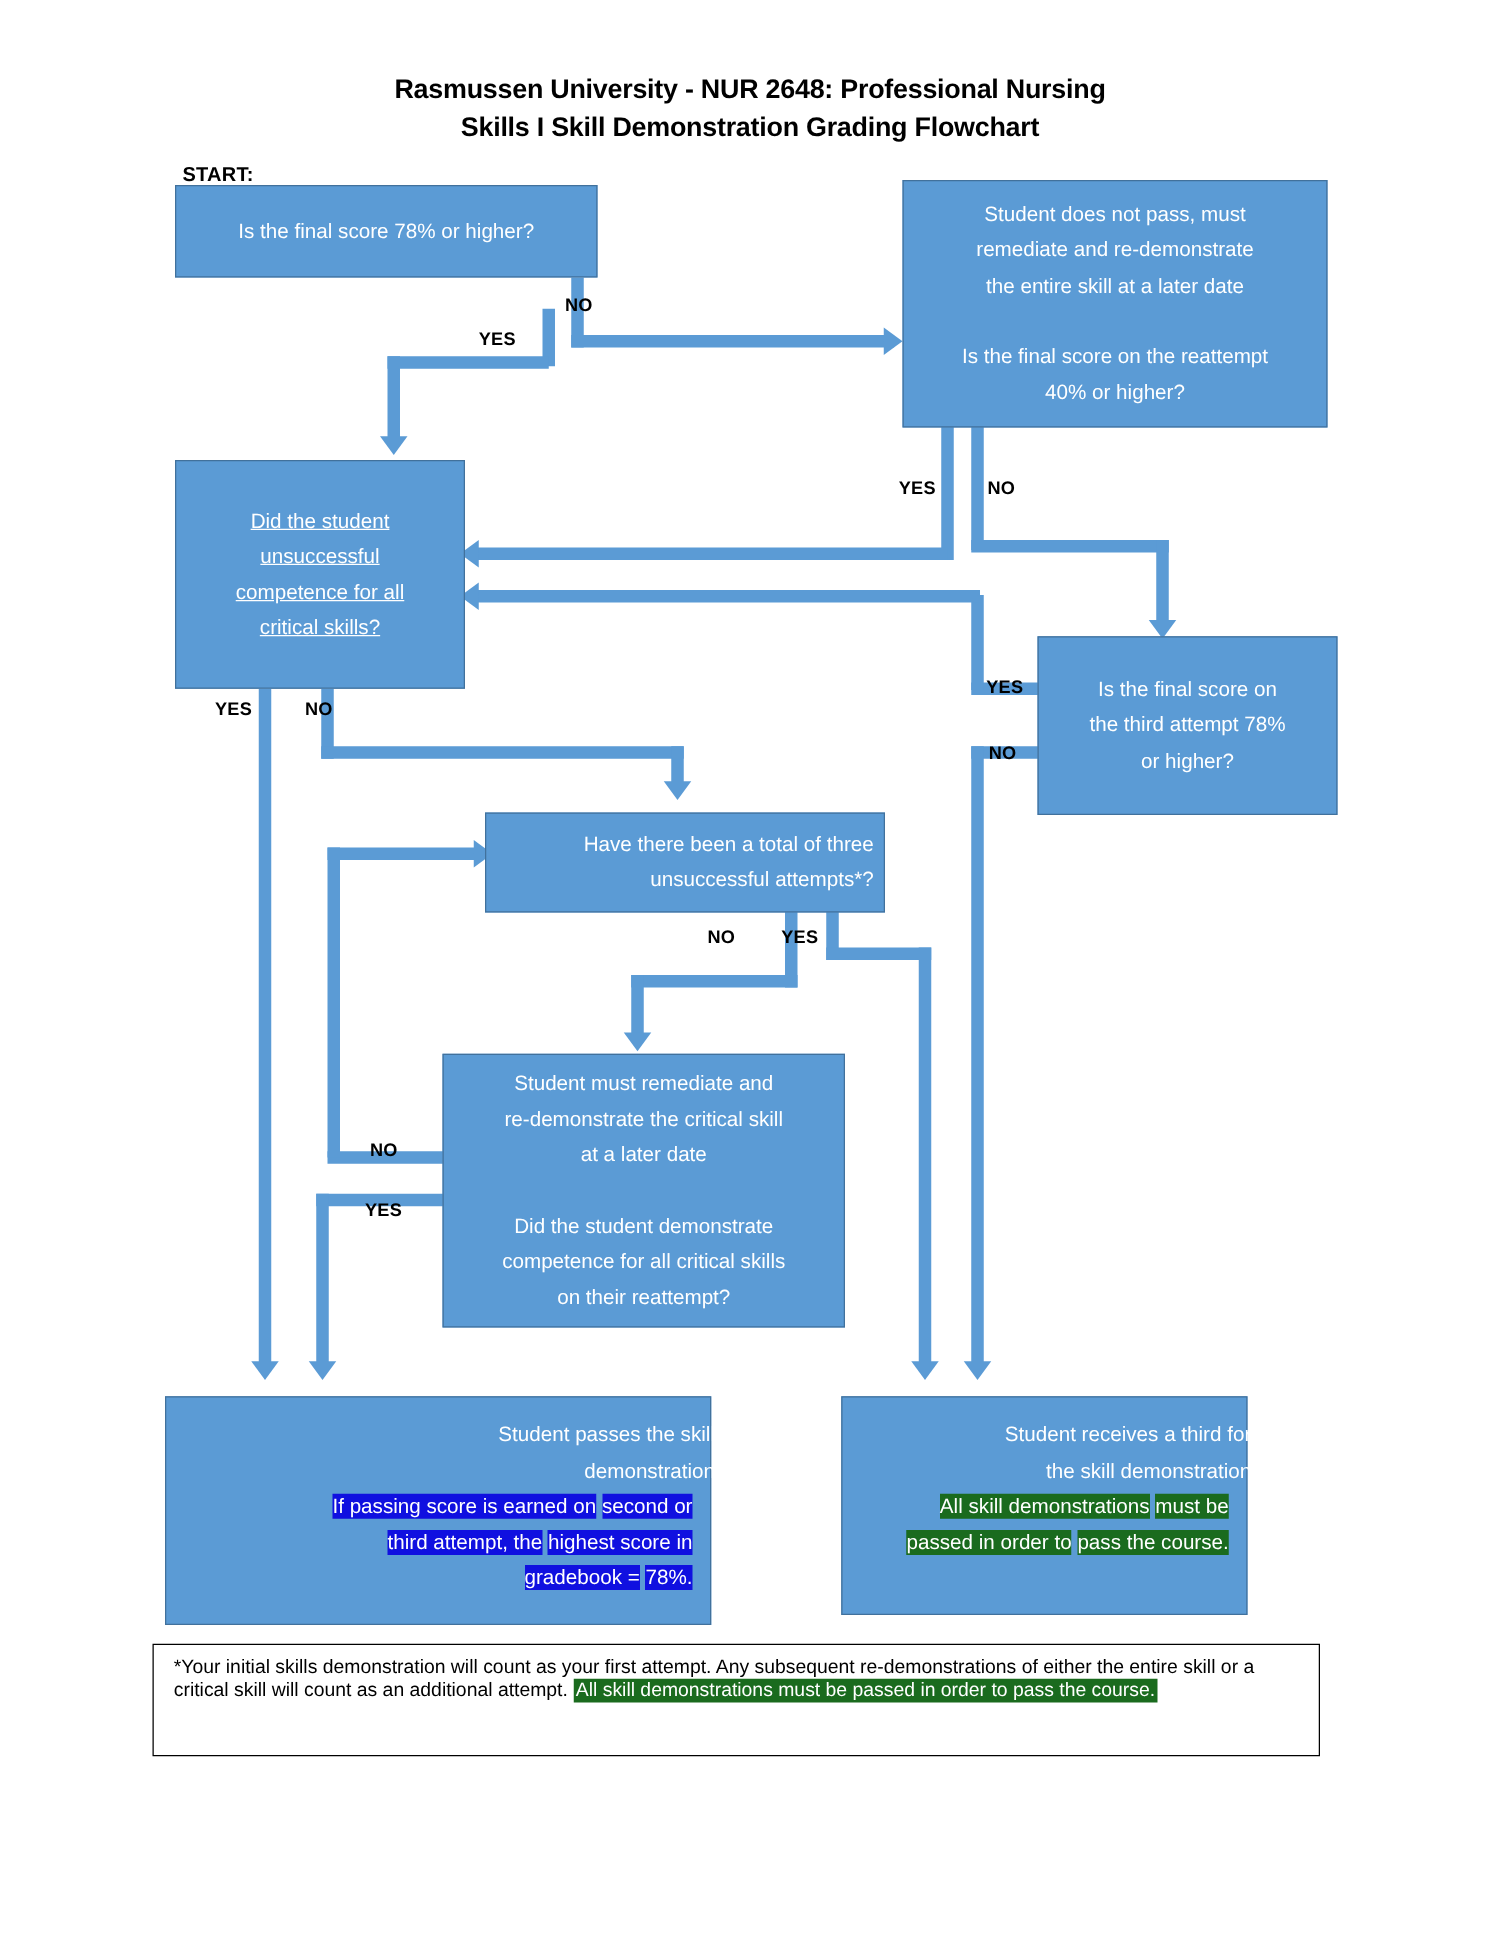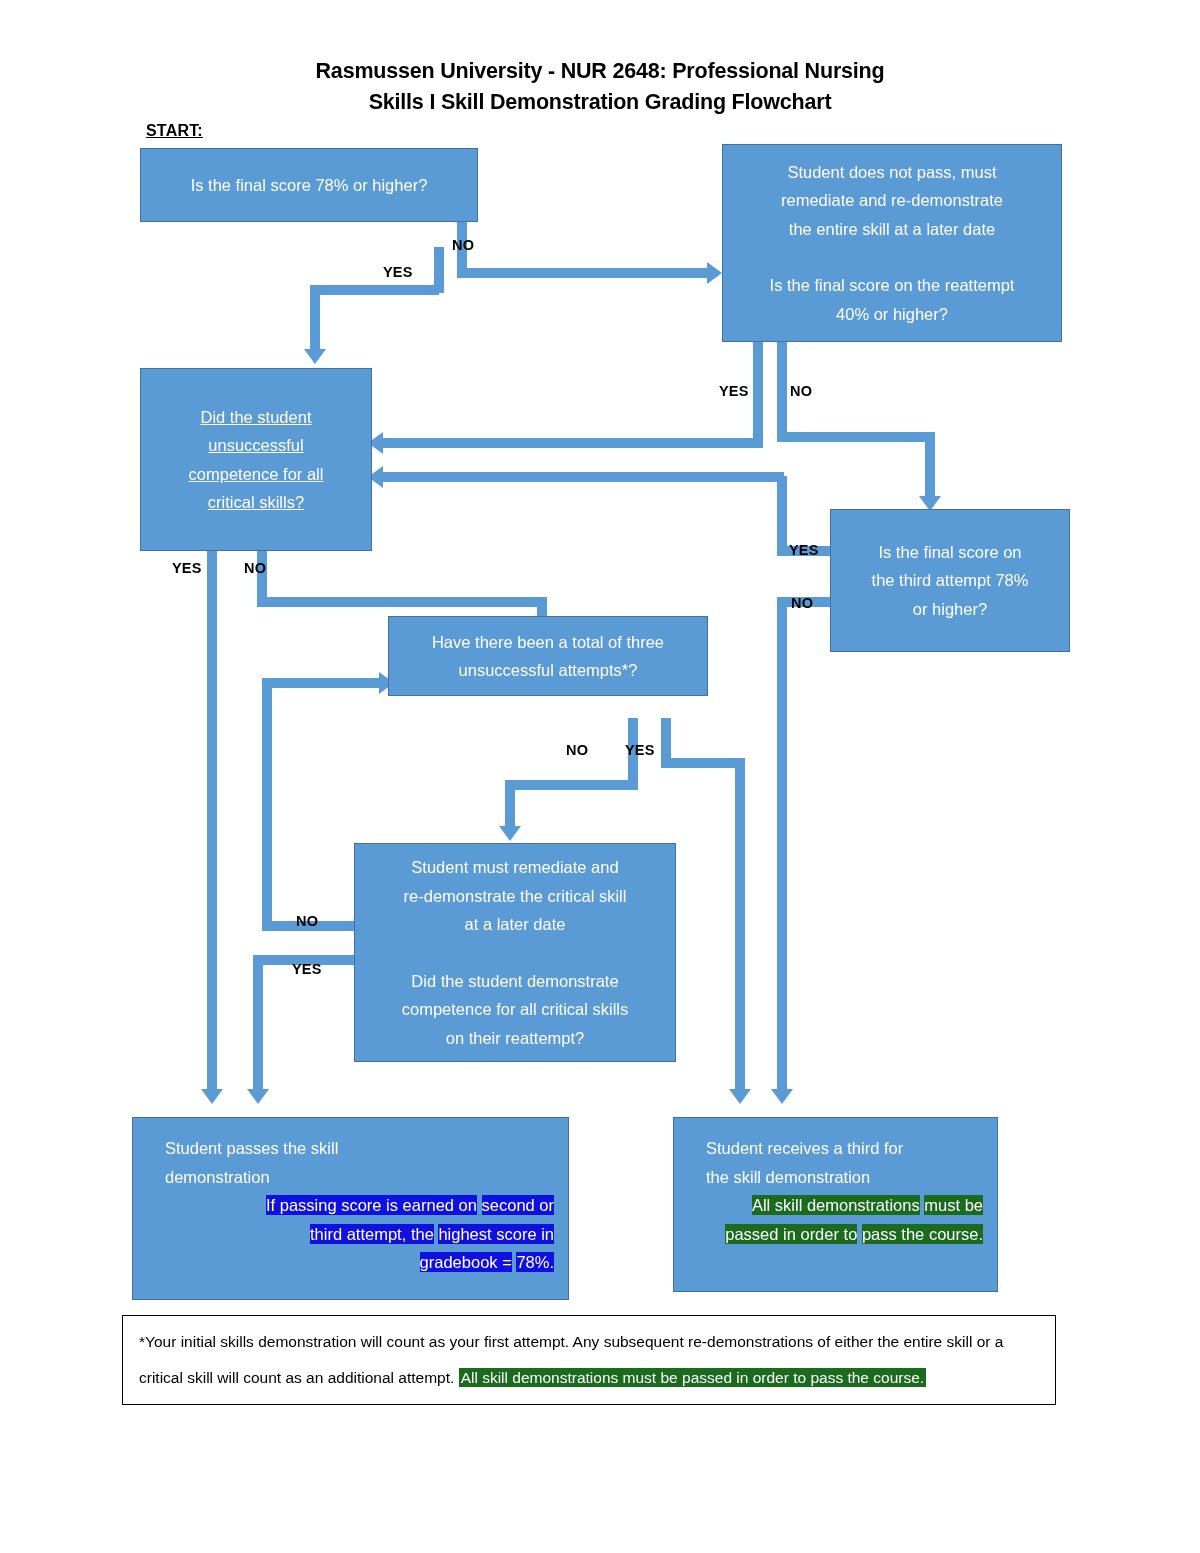--- a/index.html
+++ b/index.html
@@ -89,21 +89,21 @@
     border-left: 15px solid #5B9BD5;
   }
 
   
   .outcome {
     align-items: stretch;
     justify-content: flex-start;
     padding: 16px 14px;
   }
   .outcome .head {
-    text-align: left;
+    text-align: right;
     margin: 0;
     padding: 0 18px;
   }
   .hl-wrap { margin-top: 0; text-align: right; }
   .hl-wrap span {
     display: inline;
     padding: 1px 0;
     box-decoration-break: clone;
     -webkit-box-decoration-break: clone;
   }
@@ -112,21 +112,21 @@
   .hl-line { display: block; line-height: 28px; }
 
   
   .footnote {
     position: absolute;
     box-sizing: border-box;
     background: #ffffff;
     border: 1.6px solid #000000;
     color: #000000;
     font-size: 15.5px;
-    line-height: 36px;
+    line-height: 19px;
     padding: 8px 14px 6px 16px;
     text-align: left;
   }
   .footnote .g {
     background: #1A6B1E;
     color: #ffffff;
     padding: 1px 2px;
     box-decoration-break: clone;
     -webkit-box-decoration-break: clone;
   }
@@ -194,21 +194,21 @@
 
   <div class="conn" style="left:262px; top:921px; width:96px; height:10px;"></div>
   <div class="conn" style="left:262px; top:678px; width:10px; height:248px;"></div>
   <div class="conn" style="left:262px; top:678px; width:122px; height:10px;"></div>
   <div class="arrow arr-right" style="left:379px; top:672px;"></div>
 
   <div class="conn" style="left:253px; top:955px; width:105px; height:10px;"></div>
   <div class="conn" style="left:253px; top:955px; width:10px; height:138px;"></div>
   <div class="arrow arr-down" style="left:247px; top:1089px;"></div>
 
-  <div class="lbl lbl-start" style="left:146px; top:122px;text-decoration:underline;">START:</div>
+  <div class="lbl lbl-start" style="left:146px; top:132px;">START:</div>
   <div class="box" style="left:140px; top:148px; width:338px; height:74px;">
     <p>Is the final score 78% or higher?</p>
   </div>
 
   <div class="box" style="left:722px; top:144px; width:340px; height:198px;">
     <p>Student does not pass, must</p>
     <p>remediate and re-demonstrate</p>
     <p>the entire skill at a later date</p>
     <div class="spacer"></div>
     <p>Is the final score on the reattempt</p>
@@ -221,21 +221,21 @@
     <p>competence for all</p>
     <p>critical skills?</p>
   </div>
 
   <div class="box" style="left:830px; top:509px; width:240px; height:143px;">
     <p>Is the final score on</p>
     <p>the third attempt 78%</p>
     <p>or higher?</p>
   </div>
 
-  <div class="box" style="left:388px; top:616px; width:320px; height:80px;">
+  <div class="box" style="left:388px; top:650px; width:320px; height:80px;text-align:right;">
     <p>Have there been a total of three</p>
     <p>unsuccessful attempts*?</p>
   </div>
 
   <div class="box" style="left:354px; top:843px; width:322px; height:219px;">
     <p>Student must remediate and</p>
     <p>re-demonstrate the critical skill</p>
     <p>at a later date</p>
     <div class="spacer"></div>
     <p>Did the student demonstrate</p>

